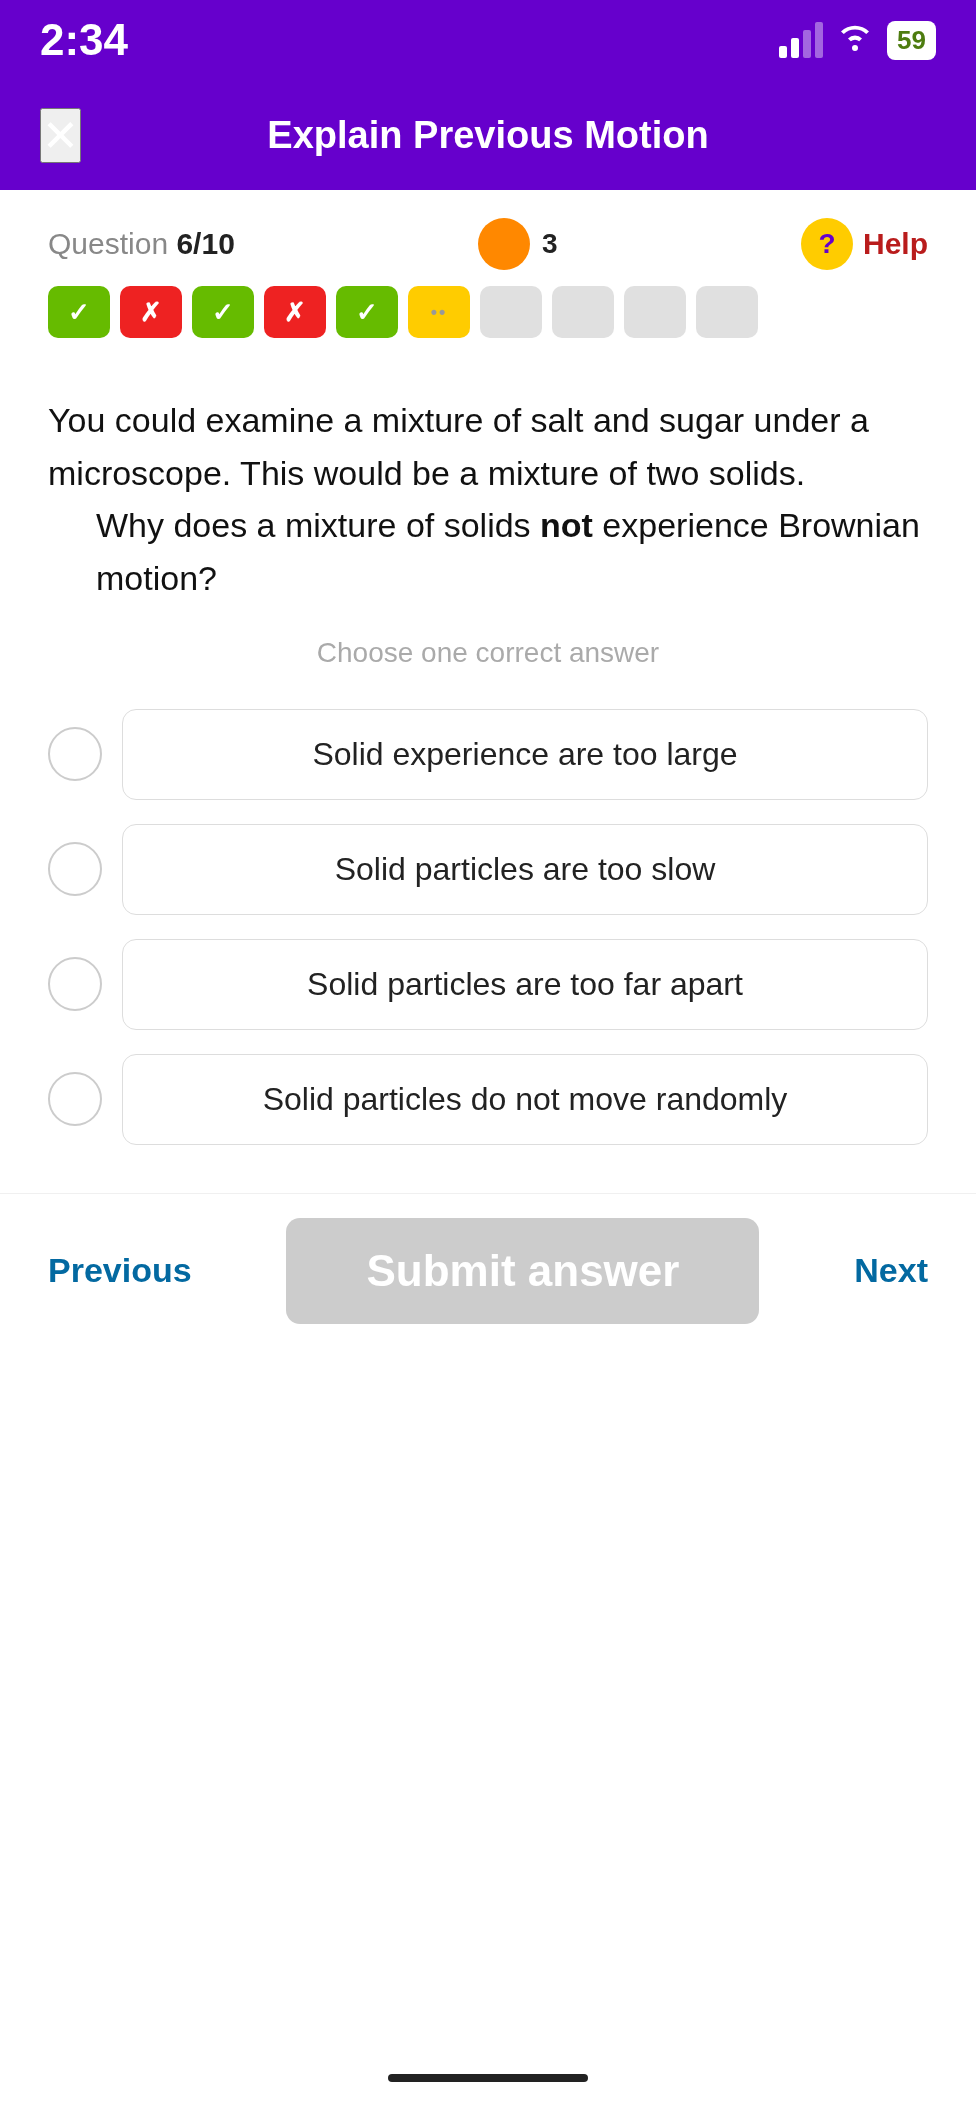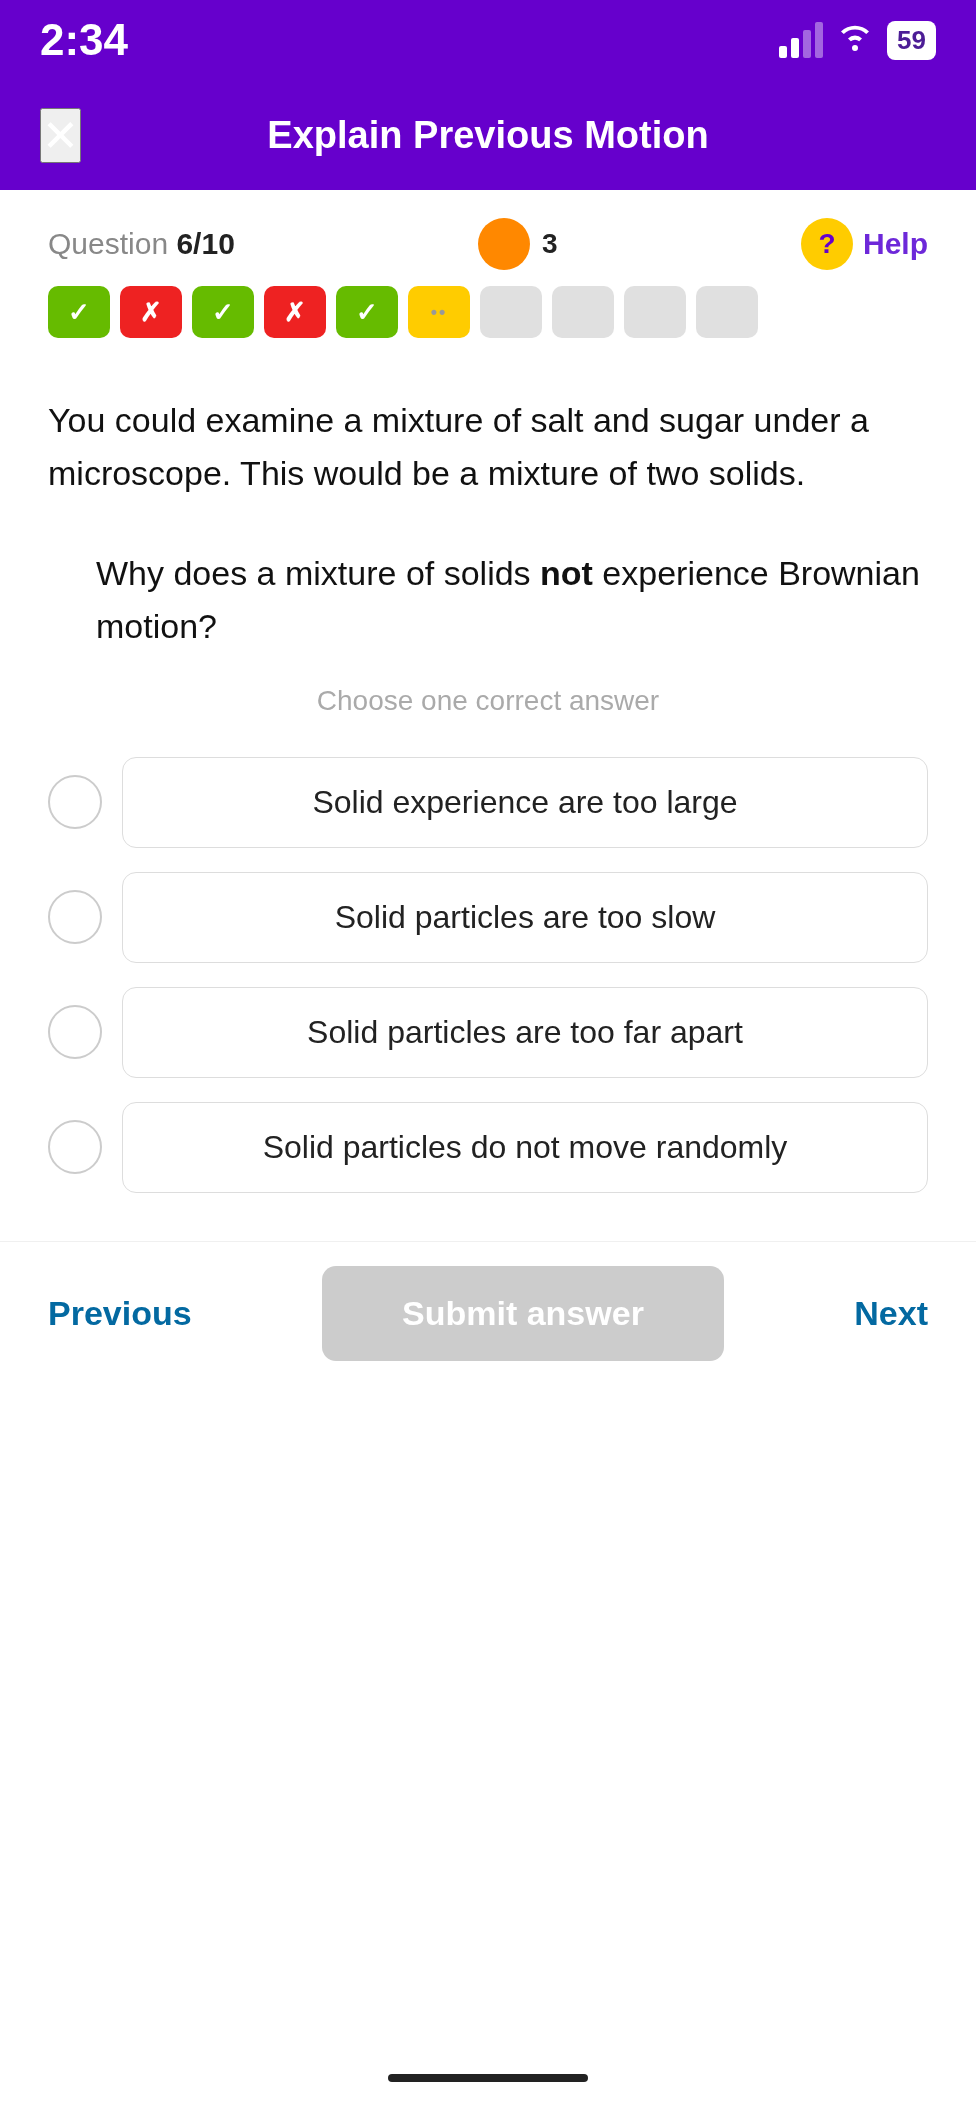--- a/index.html
+++ b/index.html
@@ -46,21 +46,21 @@
     .wifi-icon {
       color: #fff;
       font-size: 28px;
     }
     .battery-badge {
       background: #fff;
       border-radius: 8px;
       padding: 4px 10px;
       font-size: 26px;
       font-weight: 700;
-      color: #4c1d95;
+      color: #4d7c0f;
       display: flex;
       align-items: center;
     }
 
     
     .header {
       background: #6600cc;
       height: 110px;
       display: flex;
       align-items: center;
@@ -130,21 +130,21 @@
       display: flex;
       align-items: center;
       justify-content: center;
       font-size: 28px;
       font-weight: 700;
       color: #6600cc;
     }
     .help-label {
       font-size: 30px;
       font-weight: 600;
-      color: #6d28d9;
+      color: #b91c1c;
     }
 
     
     .step-indicators {
       display: flex;
       align-items: center;
       gap: 10px;
       padding: 0 48px 24px 48px;
       flex-wrap: wrap;
     }
@@ -164,21 +164,20 @@
     .step-pending { background: #e0e0e0; }
 
     
     .content {
       padding: 32px 48px 0 48px;
     }
     .passage-text {
       font-size: 34px;
       line-height: 1.55;
       color: #111;
-      margin-bottom: 48px;
     }
     .question-text {
       font-size: 34px;
       line-height: 1.55;
       color: #111;
       margin-bottom: 32px;
       margin-left: 48px;
     }
     .instruction-text {
       font-size: 28px;
@@ -235,21 +234,21 @@
       cursor: pointer;
       background: none;
       border: none;
     }
     .submit-btn {
       background: #cccccc;
       color: #fff;
       border: none;
       border-radius: 14px;
       padding: 28px 80px;
-      font-size: 34px;
+      font-size: 44px;
       font-weight: 600;
       cursor: pointer;
     }
 
     
     .home-indicator {
       position: absolute;
       bottom: 30px;
       left: 50%;
       transform: translateX(-50%);

